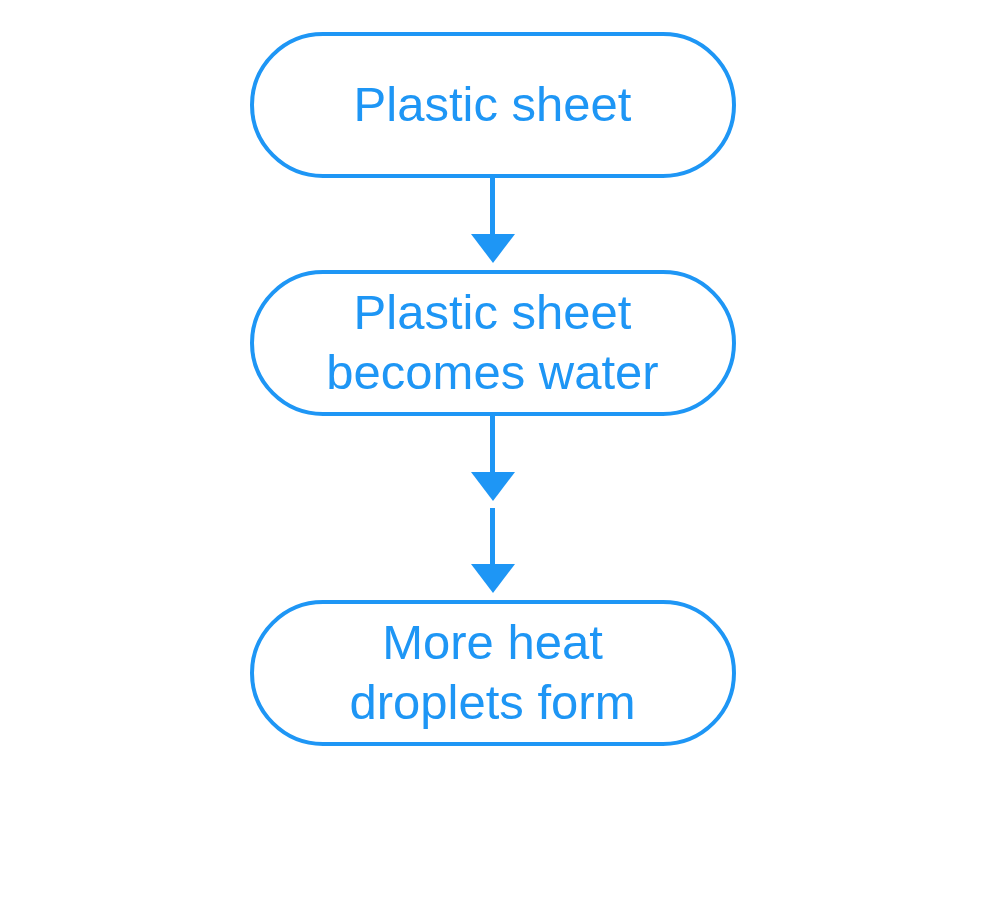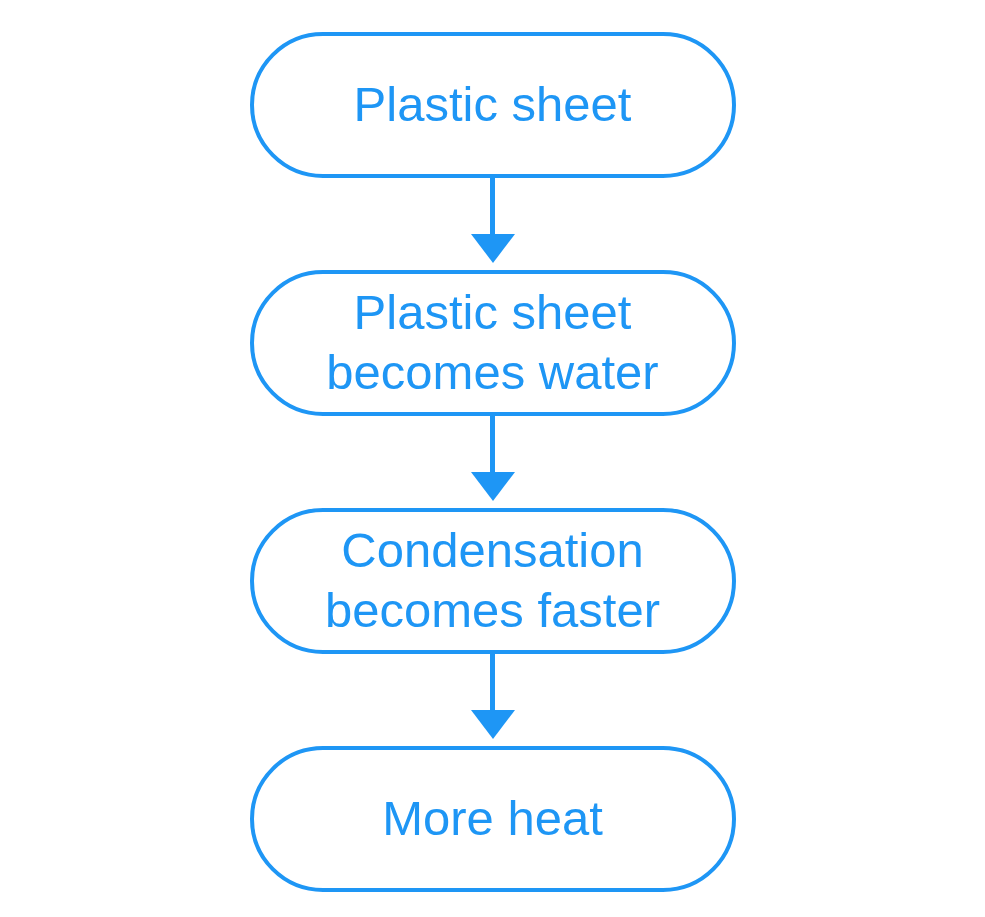--- a/index.html
+++ b/index.html
@@ -78,27 +78,24 @@
   <div class="node">
     <span class="line">Plastic sheet</span>
     <span class="line">becomes water</span>
   </div>
 
   <div class="connector">
     <div class="shaft"></div>
     <div class="head"></div>
   </div>
 
-  <div class="node">
-    <span class="line">Condensation</span>
-    <span class="line">becomes faster</span>
-  </div>
 
   <div class="connector">
     <div class="shaft"></div>
     <div class="head"></div>
   </div>
 
   <div class="node">
     <span class="line">More heat</span>
+    <span class="line">droplets form</span>
   </div>
 
 </div>
 
 </body></html>

